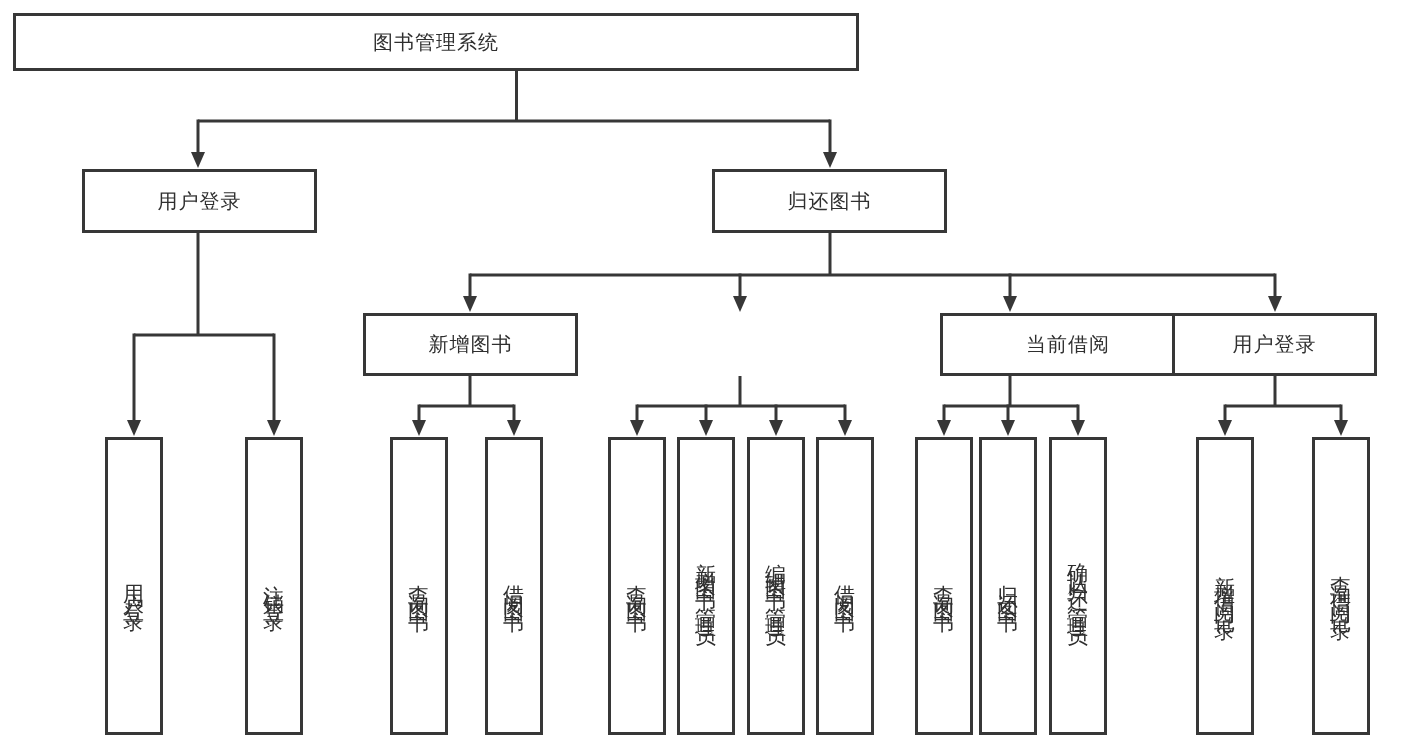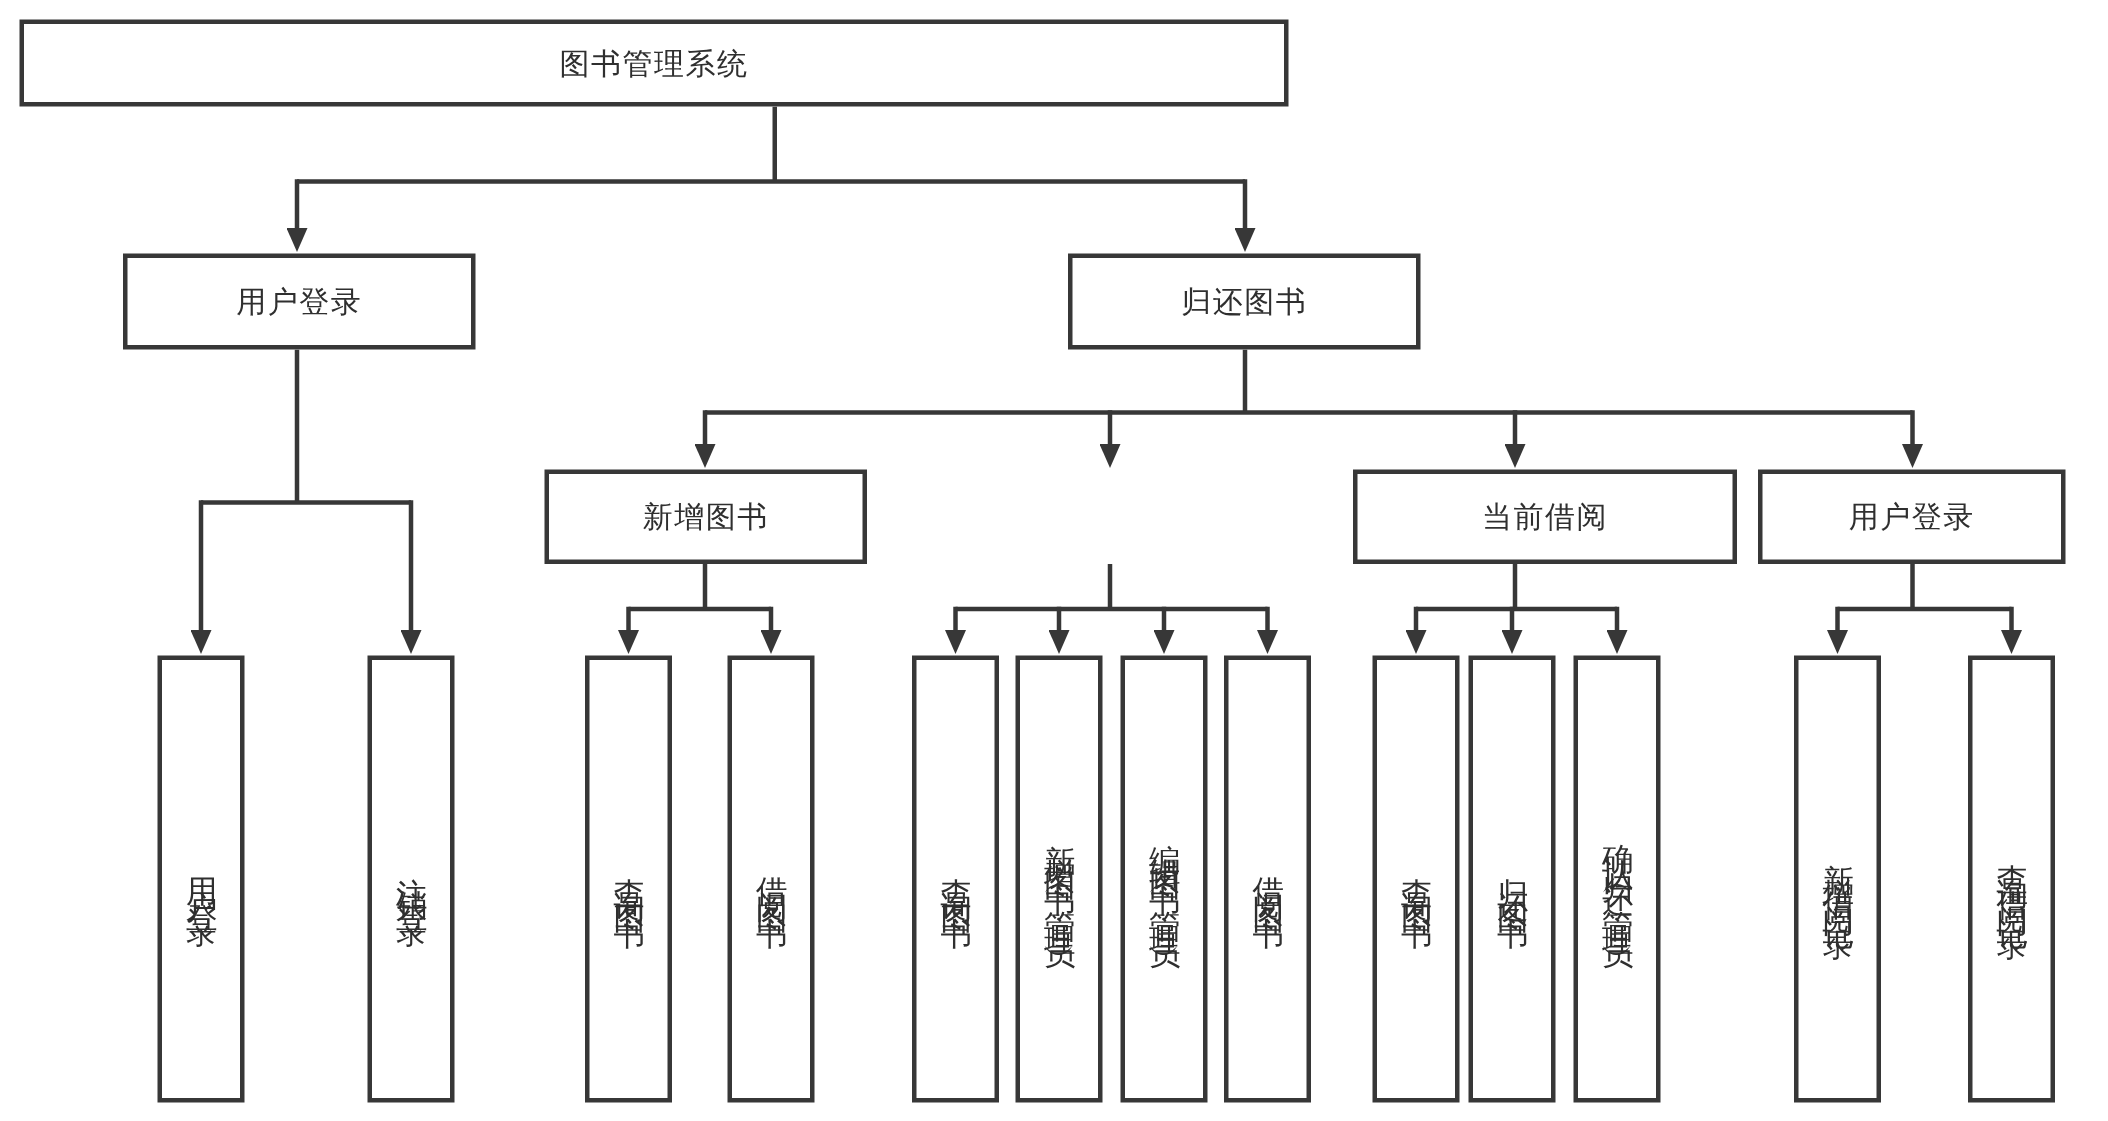--- a/index.html
+++ b/index.html
@@ -87,21 +87,21 @@
   <div class="node hbox" style="left:82px;top:169px;width:235px;height:64px;">
     <span>用户登录</span>
   </div>
   <div class="node hbox" style="left:712px;top:169px;width:235px;height:64px;">
     <span>归还图书</span>
   </div>
 
   <div class="node hbox" style="left:363px;top:313px;width:215px;height:63px;">
     <span>新增图书</span>
   </div>
-  <div class="node hbox" style="left:902px;top:313px;width:256px;height:63px;">
+  <div class="node hbox" style="left:940px;top:313px;width:256px;height:63px;">
     <span>当前借阅</span>
   </div>
   <div class="node hbox" style="left:1172px;top:313px;width:205px;height:63px;">
     <span>用户登录</span>
   </div>
 
   <div class="node vbox" style="left:105px;top:437px;width:58px;height:298px;">
     <span>用户登录</span>
   </div>
   <div class="node vbox" style="left:245px;top:437px;width:58px;height:298px;">

